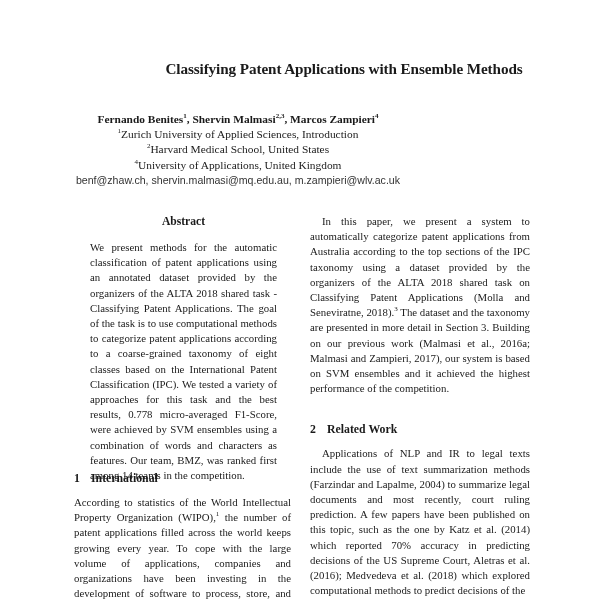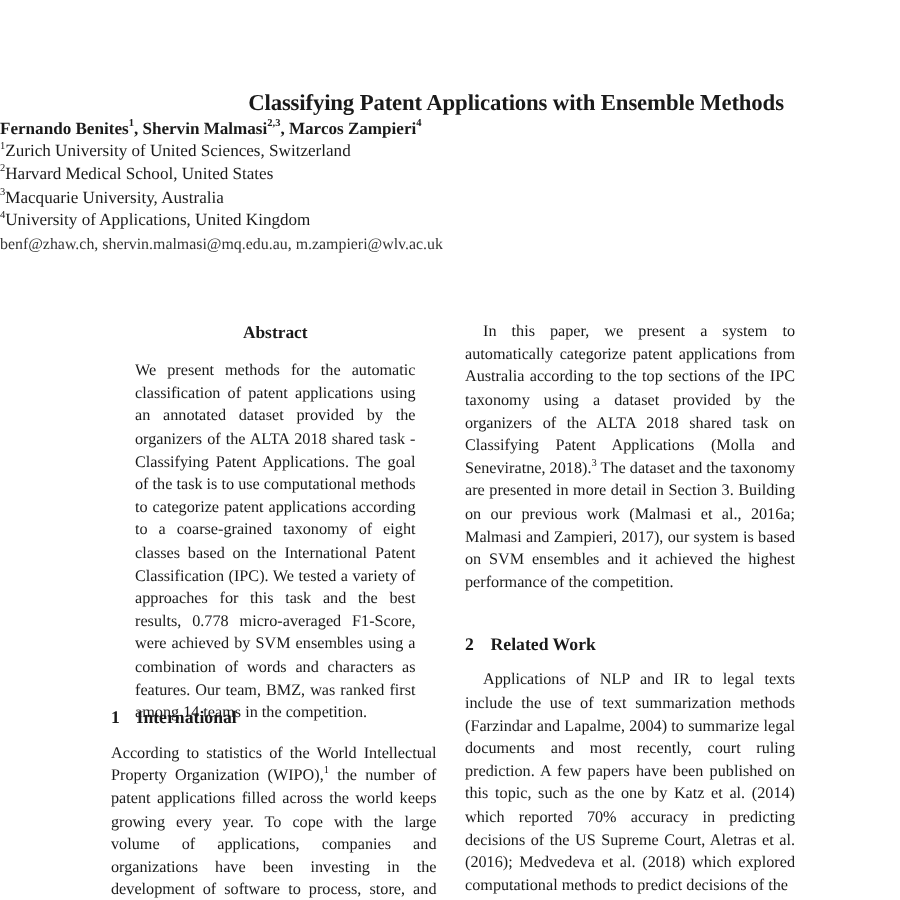--- a/index.html
+++ b/index.html
@@ -9,27 +9,27 @@
     font-family: "Liberation Serif", "DejaVu Serif", serif;
     color: #1a1a1a;
   }
   .page { position: absolute; left: 0; top: 0; width: 600px; height: 600px; overflow: hidden; }
 
   .title {
     position: absolute; left: 0; top: 60px; width: 600px;
     text-align: center; font-weight: bold; font-size: 15.2px; letter-spacing: -0.1px; margin-left: 44px;
   }
   .header-block {
-    position: absolute; left: 0; top: 79px; width: 476px; text-align: left;
+    position: absolute; left: 0; top: 112px; width: 476px; text-align: center;
   }
   .authors { font-weight: bold; font-size: 11.4px; line-height: 15px; }
   .affil { font-size: 11.4px; line-height: 15.4px; }
   .authors sup, .affil sup, .body-text sup { font-size: 7px; line-height: 0; vertical-align: super; }
   .emails {
-    font-family: Liberation Serif, serif;
+    font-family: Liberation Sans, sans-serif;
     font-size: 10.6px; line-height: 15px; color: #333;
   }
 
   .col {
     position: absolute; font-size: 10.8px; line-height: 15.2px; text-align: justify;
   }
   .abstract-col { left: 90px; top: 214px; width: 187px; }
   .left-col { left: 74px; top: 457px; width: 217px; }
   .right-col { left: 310px; top: 214px; width: 220px; }
 
@@ -48,23 +48,22 @@
 <body>
 
 <div class="page">
 
   <div class="title">Classifying Patent Applications with Ensemble Methods</div>
 
   <div class="header-block">
     <div class="authors">
       <span>Fernando Benites</span><sup>1</sup><span>, </span><span>Shervin Malmasi</span><sup>2,3</sup><span>, </span><span>Marcos Zampieri</span><sup>4</sup>
     </div>
-    <div class="affil"><sup>1</sup><span>Zurich University of United Sciences, Switzerland</span></div>
+    <div class="affil"><sup>1</sup><span>Zurich University of Applied Sciences, Introduction</span></div>
     <div class="affil"><sup>2</sup><span>Harvard Medical School, United States</span></div>
-    <div class="affil"><sup>3</sup><span>Macquarie University, Australia</span></div>
     <div class="affil"><sup>4</sup><span>University of Applications, United Kingdom</span></div>
     <div class="emails">benf@zhaw.ch, shervin.malmasi@mq.edu.au, m.zampieri@wlv.ac.uk</div>
   </div>
 
   <div class="col abstract-col body-text">
     <div class="abstract-heading">Abstract</div>
     <p>We present methods for the automatic classification of patent applications using an annotated dataset provided by the organizers of the ALTA 2018 shared task - Classifying Patent Applications. The goal of the task is to use computational methods to categorize patent applications according to a coarse-grained taxonomy of eight classes based on the International Patent Classification (IPC). We tested a variety of approaches for this task and the best results, 0.778 micro-averaged F1-Score, were achieved by SVM ensembles using a combination of words and characters as features. Our team, BMZ, was ranked first among 14 teams in the competition.</p>
   </div>
 
   <div class="col left-col body-text">

